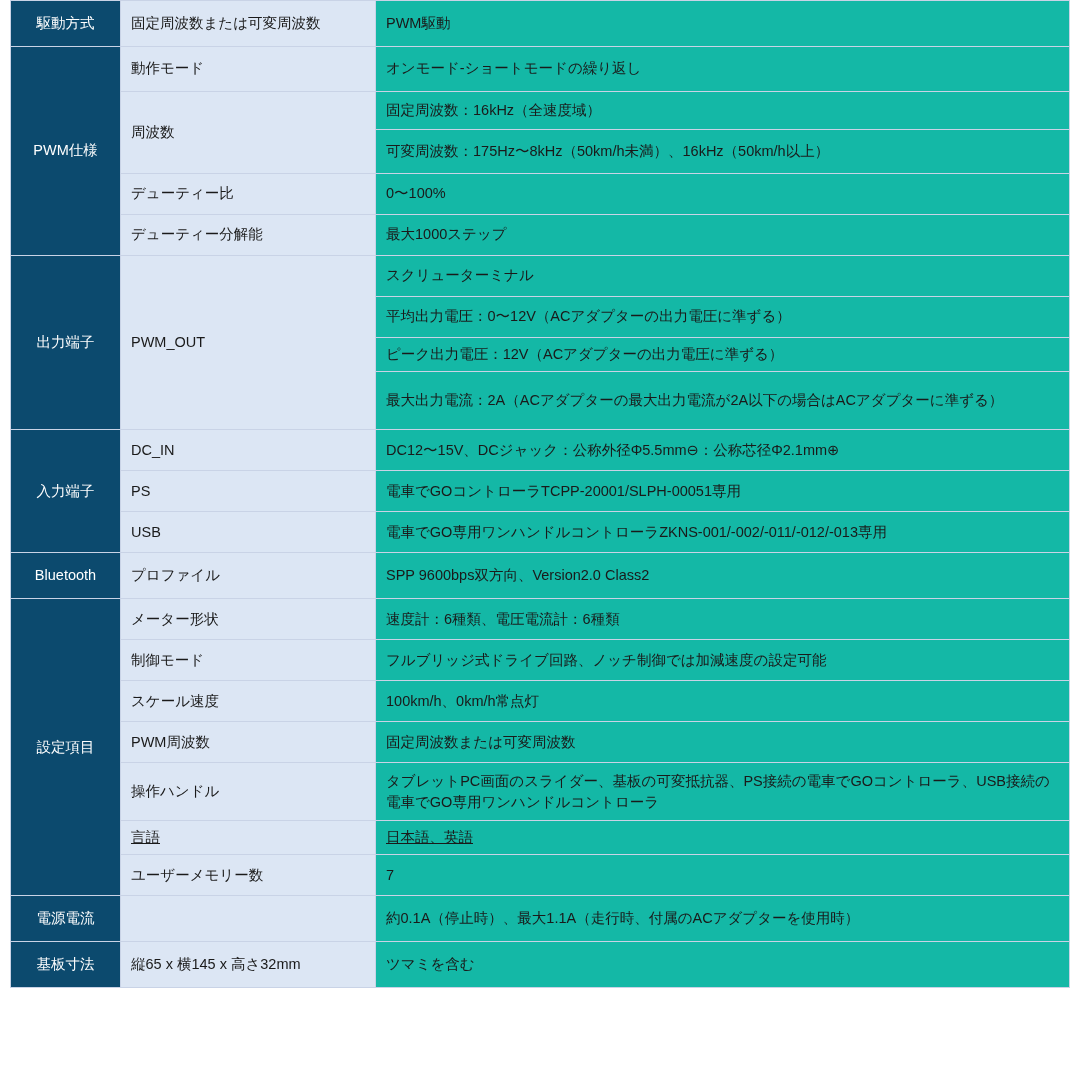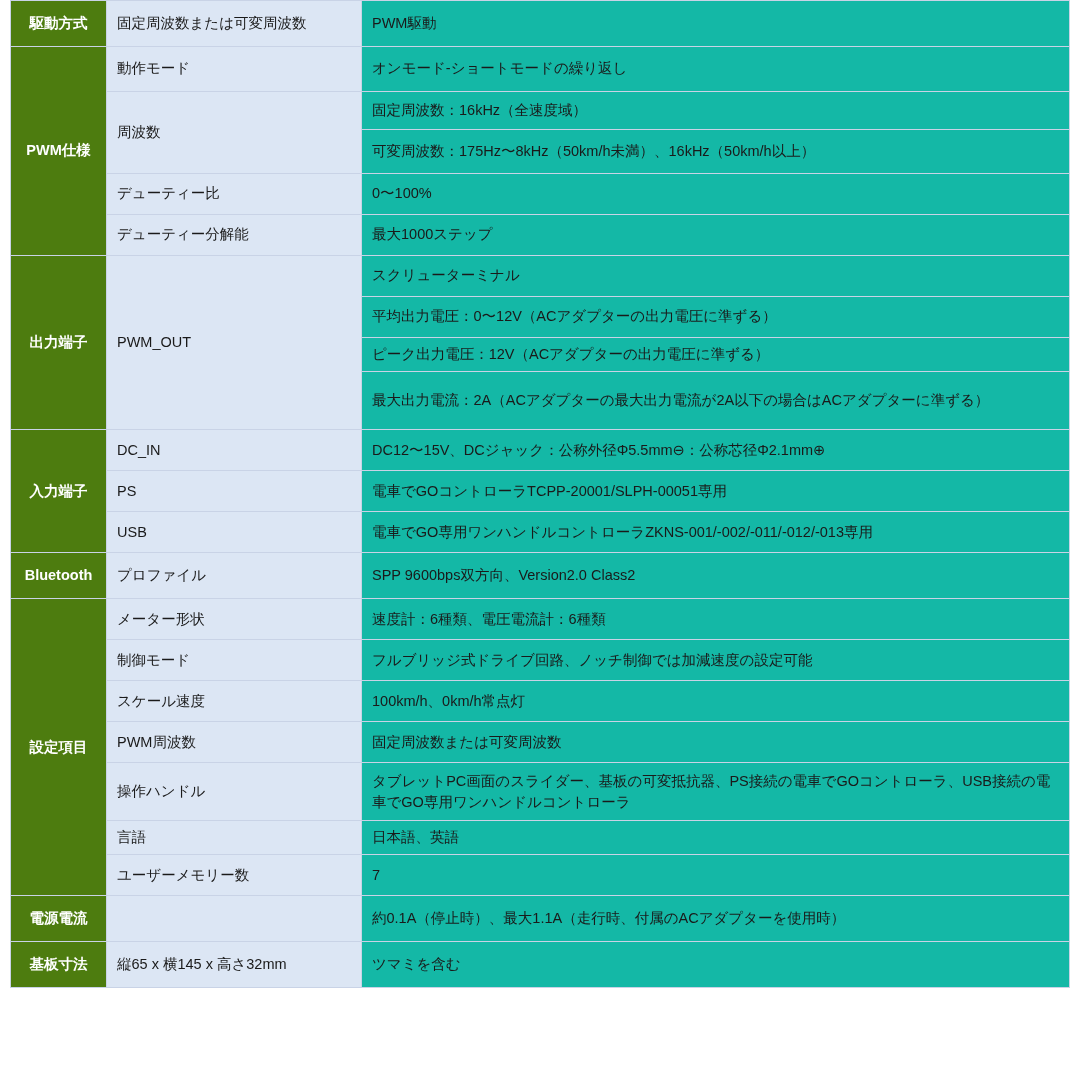--- a/index.html
+++ b/index.html
@@ -36,25 +36,25 @@
   }
   table.spec td {
     border: 1px solid #c9d3e6;
     vertical-align: middle;
     font-size: 14.5px;
     line-height: 1.45;
     padding: 6px 10px;
     box-sizing: border-box;
   }
   td.cat {
-    background: #4d7c0f;
+    background: #0c4a6e;
     color: #ffffff;
-    font-weight: bold;
+    font-weight: normal;
     text-align: center;
-    width: 96px;
+    width: 110px;
     font-size: 14.5px;
     border: 1px solid #3c64ad;
   }
   td.sub {
     background: #dce6f4;
     color: #1a1a1a;
     width: 255px;
     padding-left: 14px;
   }
   td.sub.blank {
@@ -145,21 +145,21 @@
           <td class="val">100km/h、0km/h常点灯</td>
         </tr>
         <tr style="height: 41px; padding-left: 44px;">
           <td class="sub">PWM周波数</td>
           <td class="val">固定周波数または可変周波数</td>
         </tr>
         <tr style="height: 58px;">
           <td class="sub">操作ハンドル</td>
           <td class="val">タブレットPC画面のスライダー、基板の可変抵抗器、PS接続の電車でGOコントローラ、USB接続の電車でGO専用ワンハンドルコントローラ</td>
         </tr>
-        <tr style="height: 24px;">
+        <tr style="height: 24px; text-decoration: underline;">
           <td class="sub">言語</td>
           <td class="val">日本語、英語</td>
         </tr>
         <tr style="height: 41px;">
           <td class="sub">ユーザーメモリー数</td>
           <td class="val">7</td>
         </tr>
         <tr style="height: 46px;">
           <td class="cat">電源電流</td>
           <td class="sub blank"></td>

